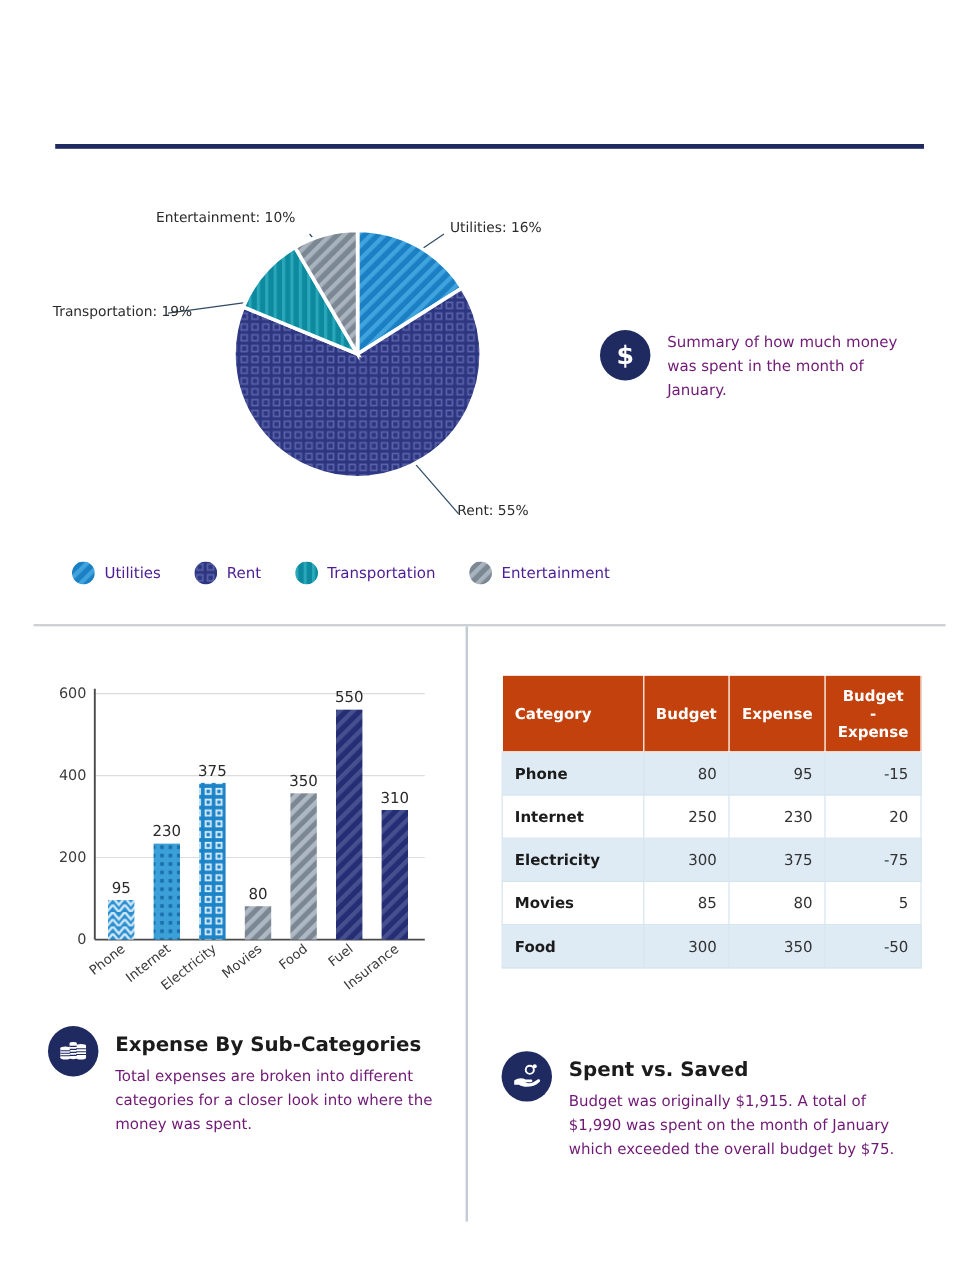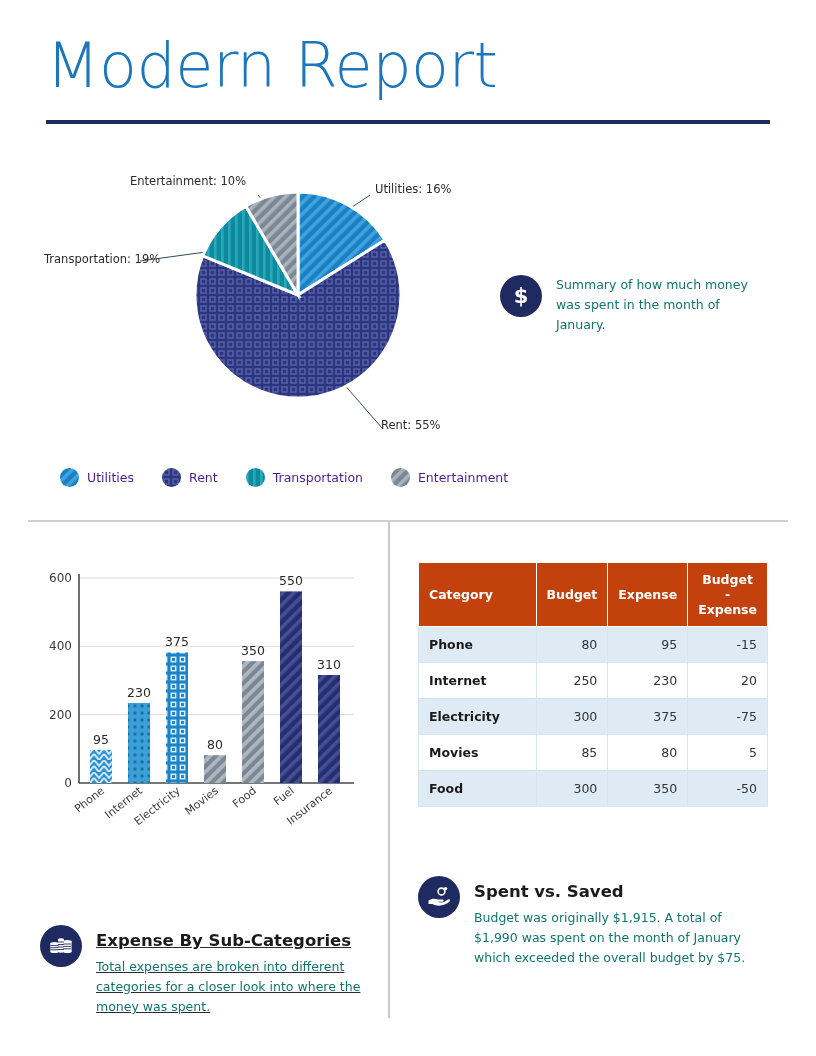--- a/index.html
+++ b/index.html
@@ -53,26 +53,26 @@
     background:#1e2a60;flex:0 0 42px;
     display:flex;align-items:center;justify-content:center;
     margin-right:14px;
   }
   .info-body{}
   .info-title{
     font-size:16.5px;font-weight:bold;color:#1b1b1b;
     margin:6px 0 7px 0;font-family:"DejaVu Sans", sans-serif;
   }
   .info-text{
-    font-size:12.5px;line-height:20px;color:#0f766e;
+    font-size:12.5px;line-height:20px;color:#701a75;
     font-family:"DejaVu Sans", sans-serif;
   }
   #money-spent{left:500px;top:275px;width:290px;}
   #money-spent .info-text{width:215px;}
-  #expense-sub{left:40px;top:925px;width:350px;text-decoration:underline;}
+  #expense-sub{left:40px;top:855px;width:350px;}
   #expense-sub .info-text{width:268px;}
   #spent-saved{left:418px;top:876px;width:360px;}
   #spent-saved .info-text{width:290px;}
 
   
   .h-divider{position:absolute;left:28px;top:520px;width:760px;height:2px;background:#ccd1d6;}
   .v-divider{position:absolute;left:388px;top:522px;width:2px;height:496px;background:#c3ccd2;}
 
   
   .bar-wrap{position:absolute;left:34px;top:556px;width:350px;height:296px;}
@@ -97,21 +97,20 @@
   .tbl td.cat{font-weight:bold;text-align:left;color:#1b1b1b;}
   .tbl td.num{text-align:right;}
   .tbl tbody tr.odd td{background:#deebf4;}
   .tbl tbody tr.even td{background:#ffffff;}
 </style>
 </head>
 <body>
 
 <div class="page">
 
-  <div class="title">Modern Report</div>
   <div class="header-rule"></div>
 
   <div class="pie-wrap">
     <svg class="pie-svg" width="470" height="300" viewBox="0 0 470 300">
       <defs>
         <pattern id="pUtil" width="8" height="8" patternUnits="userSpaceOnUse" patternTransform="rotate(45)">
           <rect width="8" height="8" fill="#1b7fc4"></rect>
           <rect width="3.6" height="8" fill="#3fa4de"></rect>
         </pattern>
         <pattern id="pRent" width="9" height="9" patternUnits="userSpaceOnUse">

